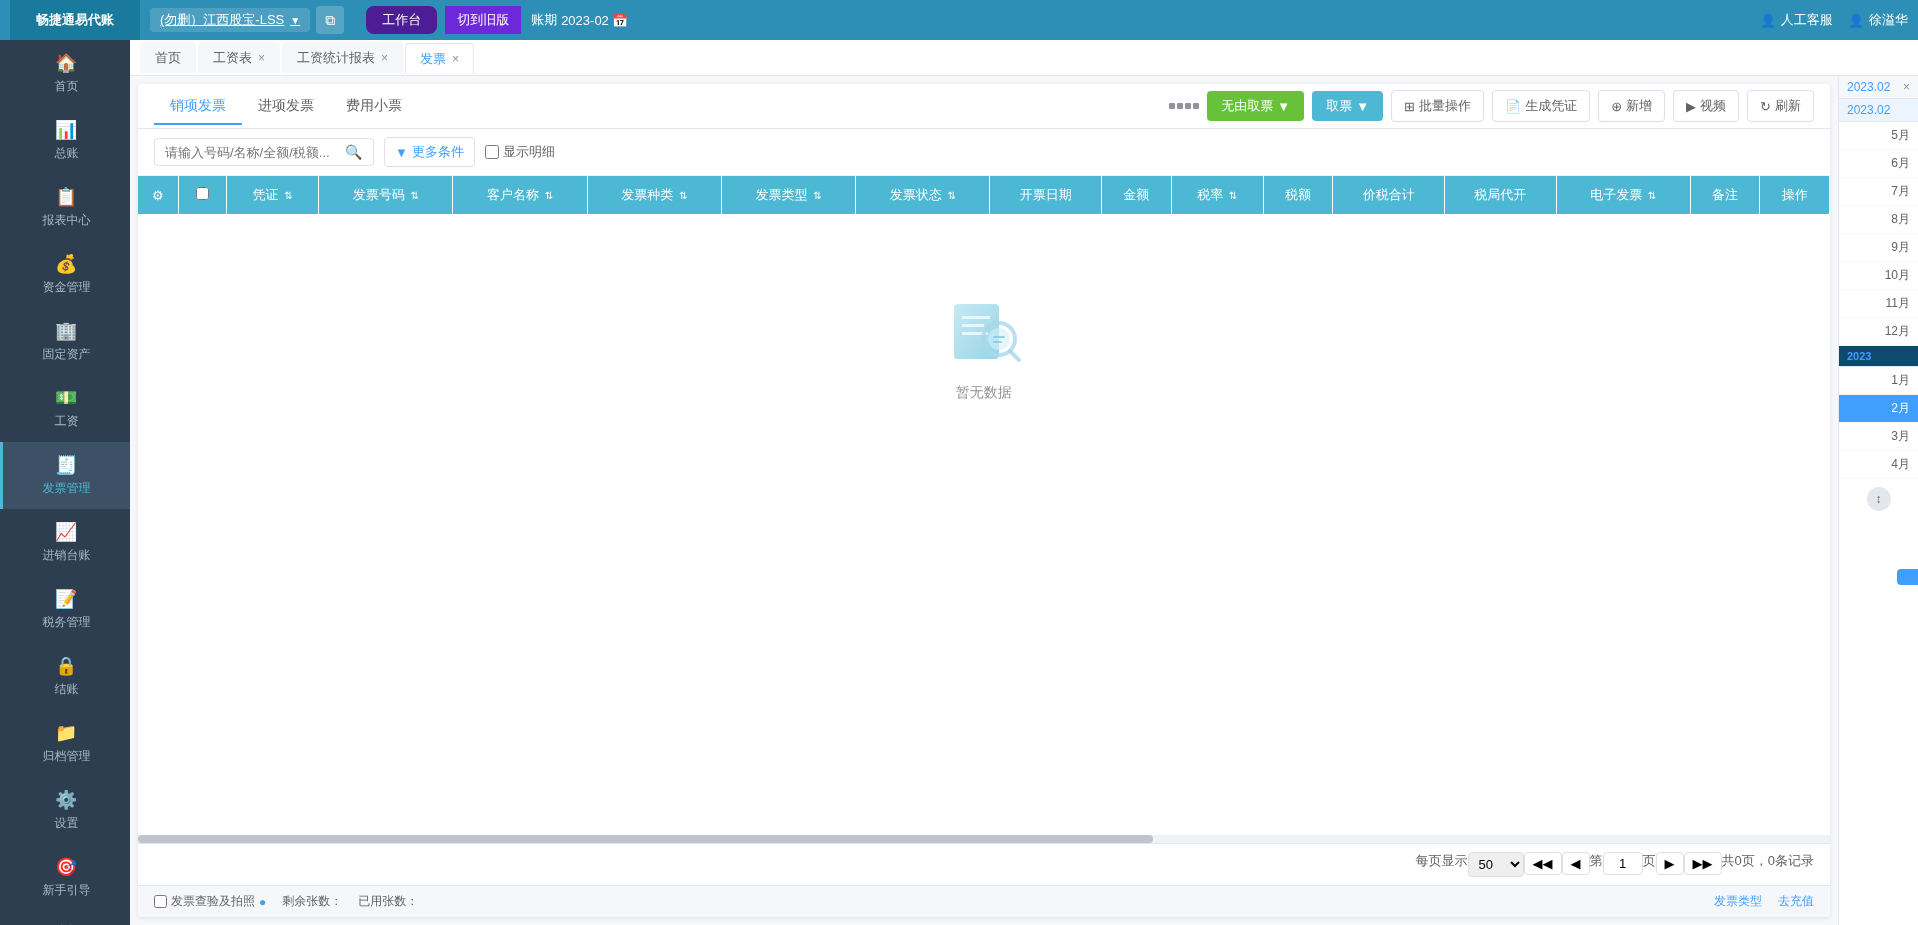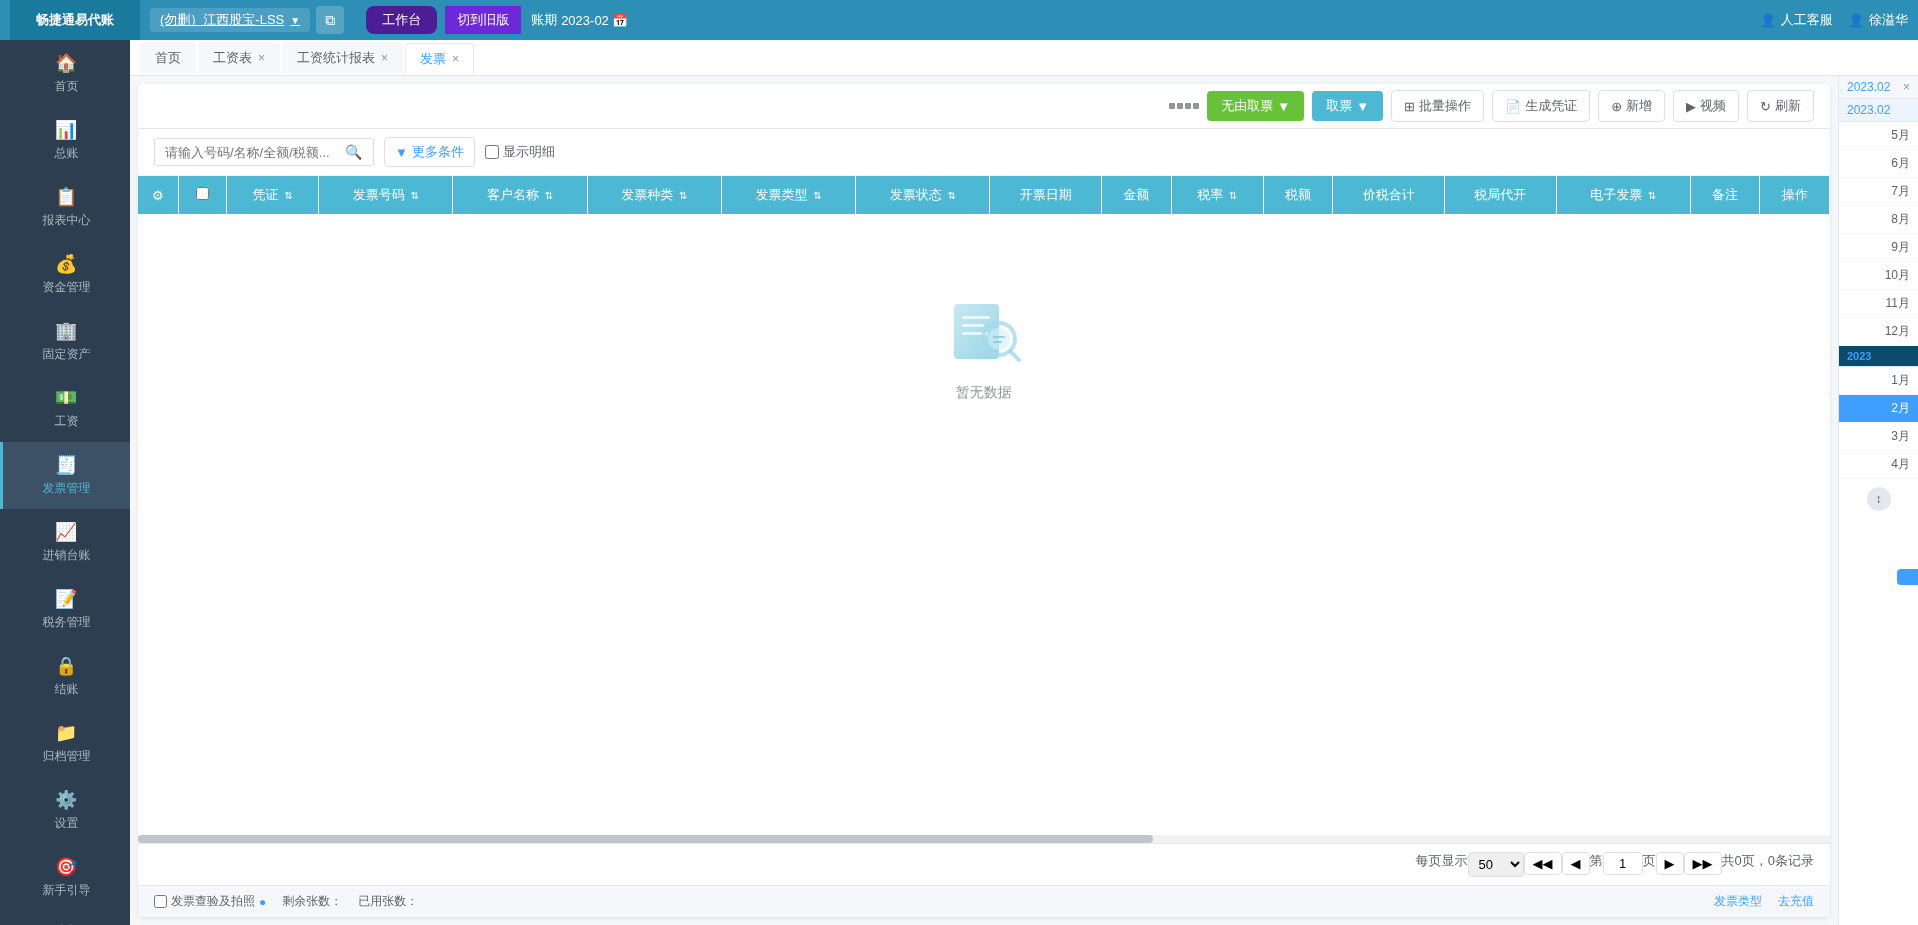--- a/index.html
+++ b/index.html
@@ -551,20 +551,31 @@
       <div class="tab-item active">
         <span>发票</span>
         <span class="tab-close">×</span>
       </div>
     </div>
 
     <div style="display:flex; flex:1; overflow:hidden;">
       <div class="page-content">
 
         <div style="display:flex; align-items:center; border-bottom:1px solid #e4e7ed; flex-shrink:0; padding: 0 16px;">
+          <div class="sub-tabs" style="border-bottom:none; padding:0;">
+            <div class="sub-tab active">
+              <span>销项发票</span>
+            </div>
+            <div class="sub-tab">
+              <span>进项发票</span>
+            </div>
+            <div class="sub-tab">
+              <span>费用小票</span>
+            </div>
+          </div>
           <div class="toolbar-right" style="margin-left:auto; padding: 6px 0;">
             <div class="grid-icon">
               <div class="grid-row">
                   <div class="grid-dot"></div>
                   <div class="grid-dot"></div>
                 </div>
               <div class="grid-row">
                   <div class="grid-dot"></div>
                   <div class="grid-dot"></div>
                 </div>

